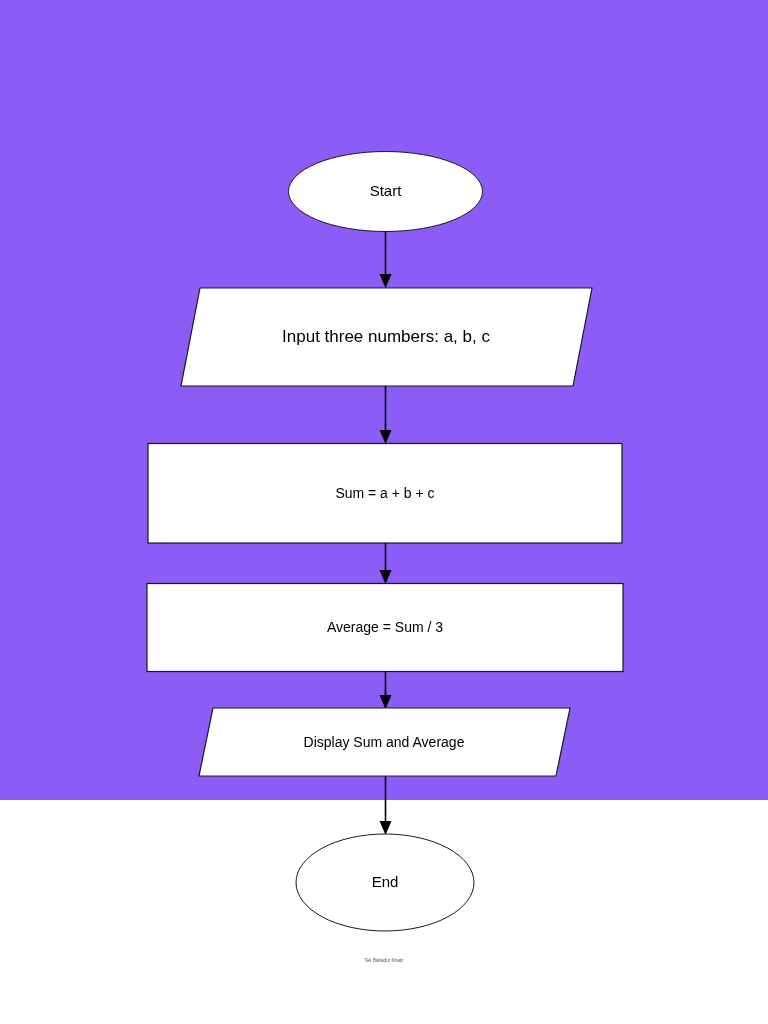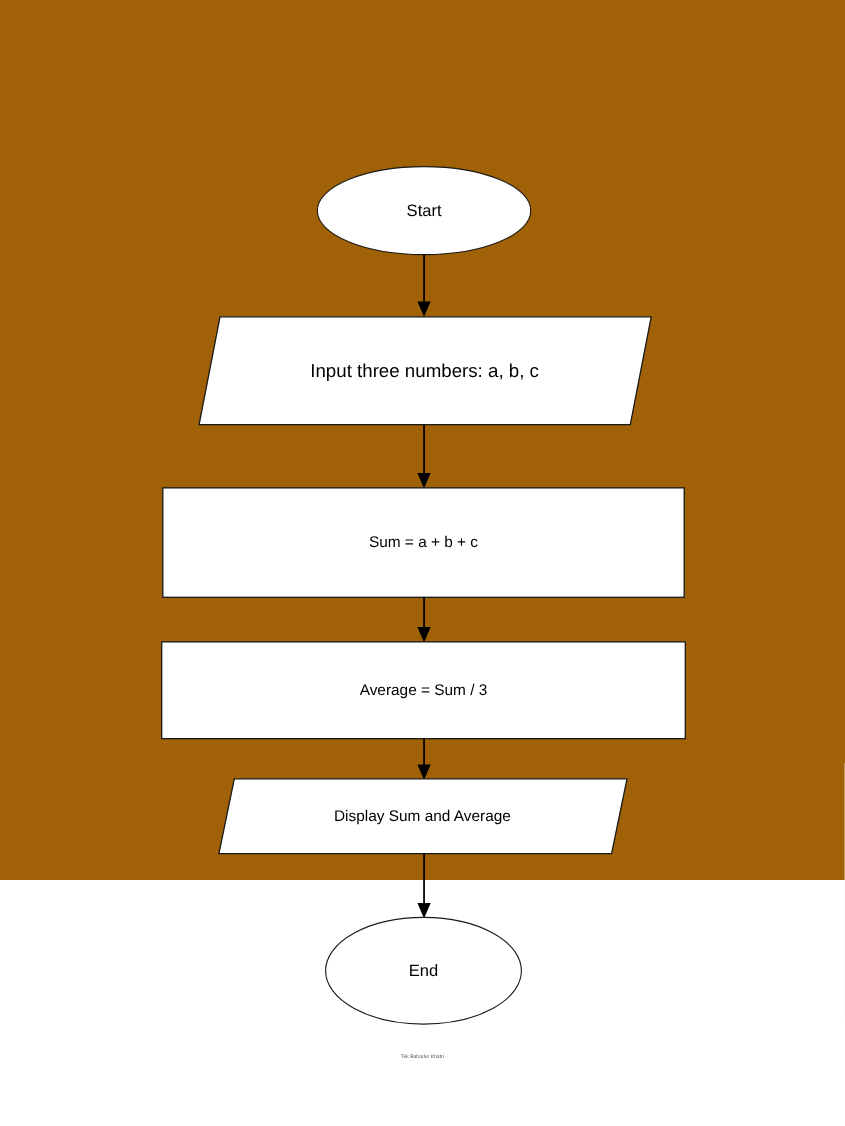--- a/index.html
+++ b/index.html
@@ -10,21 +10,21 @@
   body {
     width: 768px;
     height: 1024px;
     overflow: hidden;
     font-family: "Liberation Sans", sans-serif;
   }
   #page {
     position: relative;
     width: 768px;
     height: 800px;
-    background: #a16207;
+    background: #8b5cf6;
   }
   #flowchart {
     display: block;
     width: 768px;
     height: 1024px;
   }
   .shape-outline {
     fill: #ffffff;
     stroke: #1a1a1a;
     stroke-width: 1.2;

